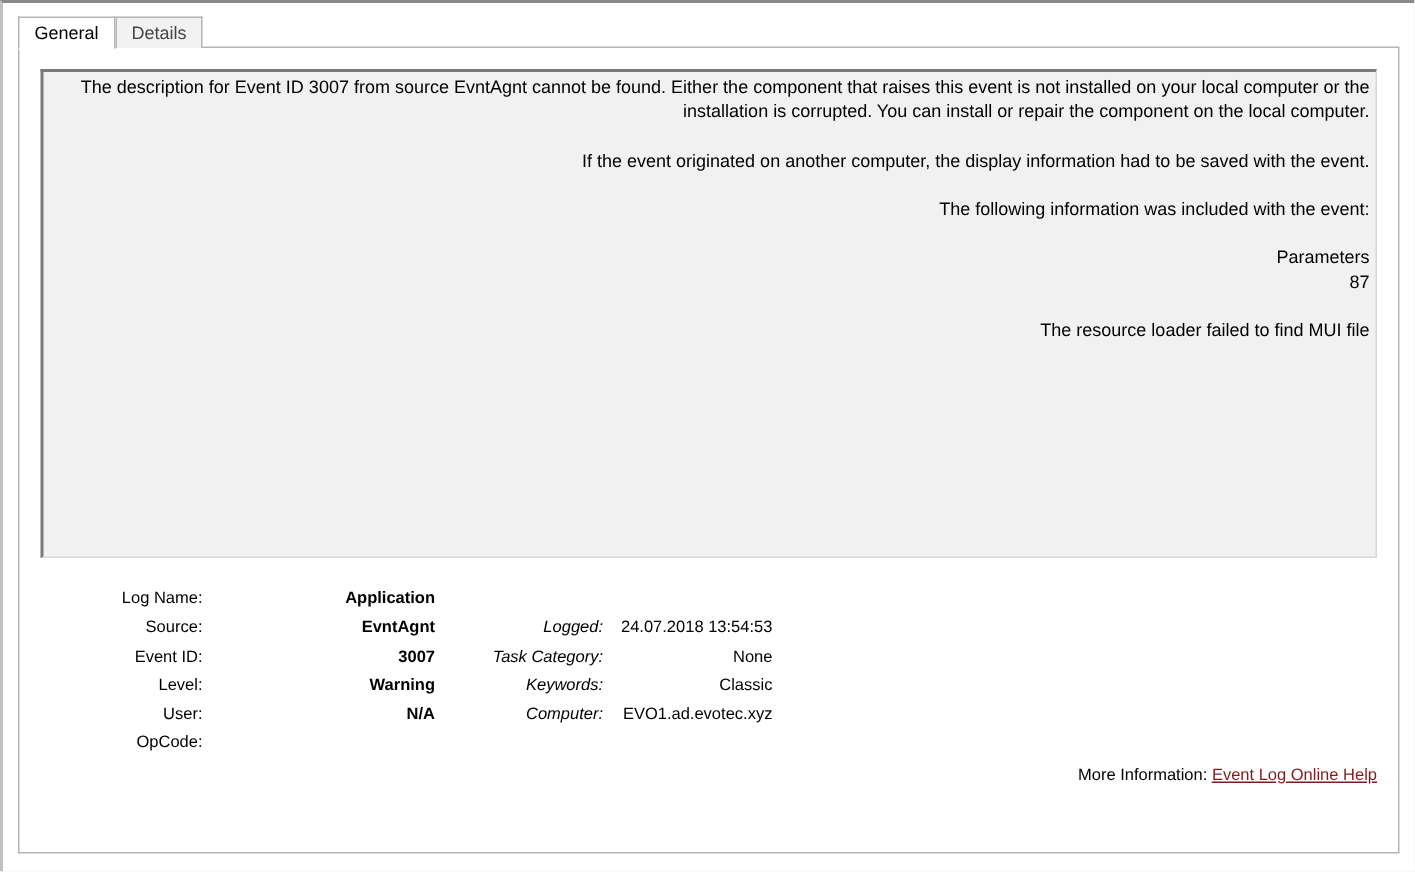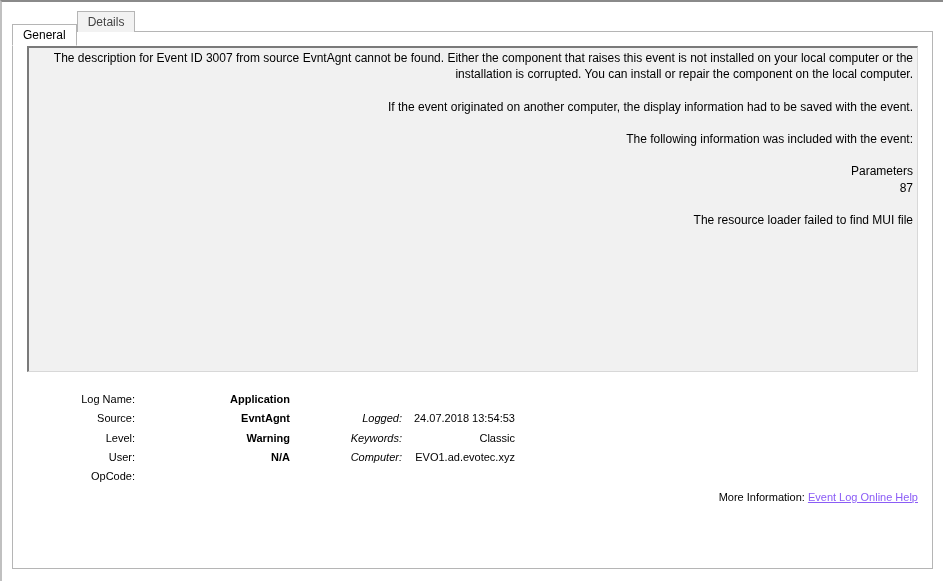--- a/index.html
+++ b/index.html
@@ -35,21 +35,21 @@
     cursor: pointer;
     margin-right: 0;
     position: relative;
     top: 1px;
     user-select: none;
   }
   .tab.active {
     background: #ffffff;
     color: #000;
     border-bottom: 1px solid #ffffff;
-    top: 15px;
+    top: 2px;
     z-index: 3;
   }
   .tabpanel {
     border: 1px solid #b5b5b5;
     background: #ffffff;
     height: 538px;
     padding: 14px 14px 12px 14px;
     position: relative;
     z-index: 1;
     text-align: right;
@@ -77,21 +77,21 @@
   }
   .props table { border-collapse: collapse; }
   .props td { padding: 0 12px 0 0; vertical-align: top; white-space: nowrap; }
   .props td.label { width: 120px; }
   .props td.val { width: 155px; font-weight: bold; }
   .props td.gap { width: 0px; }
   .props td.label2 { width: 100px; font-style: italic; }
   .props td.val2 { }
   .more-row { margin-top: 2px; }
   .more-row .label3 { display: inline-block; width: 135px; }
-  a.helplink { color: #8b5cf6; text-decoration: underline; cursor: pointer; }
+  a.helplink { color: #7f1d1d; text-decoration: underline; cursor: pointer; }
 </style>
 </head>
 <body>
 
 <div class="outer">
   <div class="tabstrip">
     <div class="tab active">General</div>
     <div class="tab">Details</div>
   </div>
   <div class="tabpanel">
@@ -117,20 +117,27 @@
           <td class="val2"></td>
         </tr>
         <tr>
           <td class="label">Source:</td>
           <td class="val">EvntAgnt</td>
           <td class="gap"></td>
           <td class="label2">Logged:</td>
           <td class="val2">24.07.2018 13:54:53</td>
         </tr>
         <tr>
+          <td class="label">Event ID:</td>
+          <td class="val">3007</td>
+          <td class="gap"></td>
+          <td class="label2">Task Category:</td>
+          <td class="val2">None</td>
+        </tr>
+        <tr>
           <td class="label">Level:</td>
           <td class="val">Warning</td>
           <td class="gap"></td>
           <td class="label2">Keywords:</td>
           <td class="val2">Classic</td>
         </tr>
         <tr>
           <td class="label">User:</td>
           <td class="val">N/A</td>
           <td class="gap"></td>

